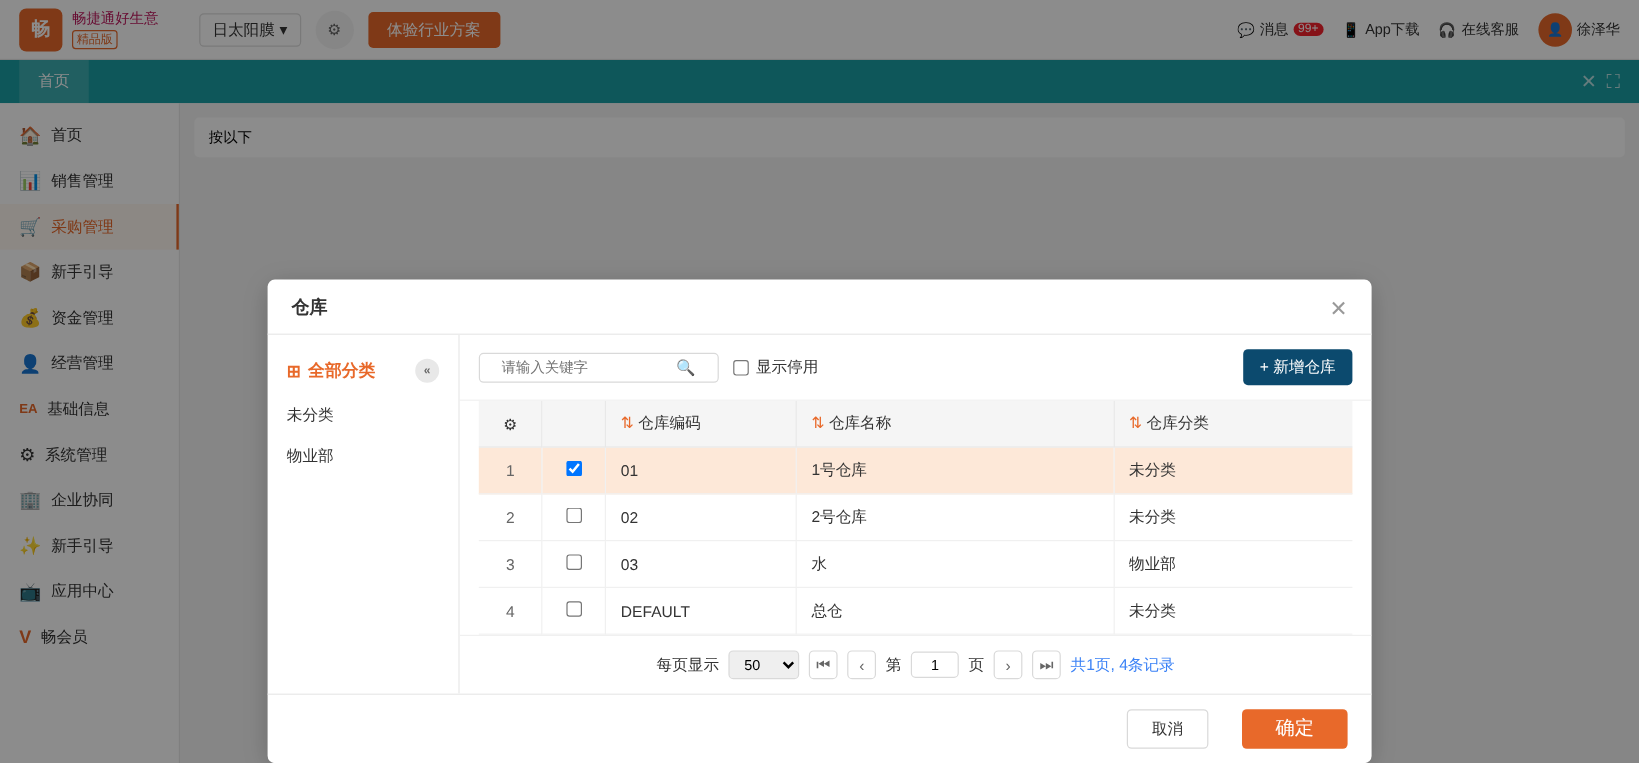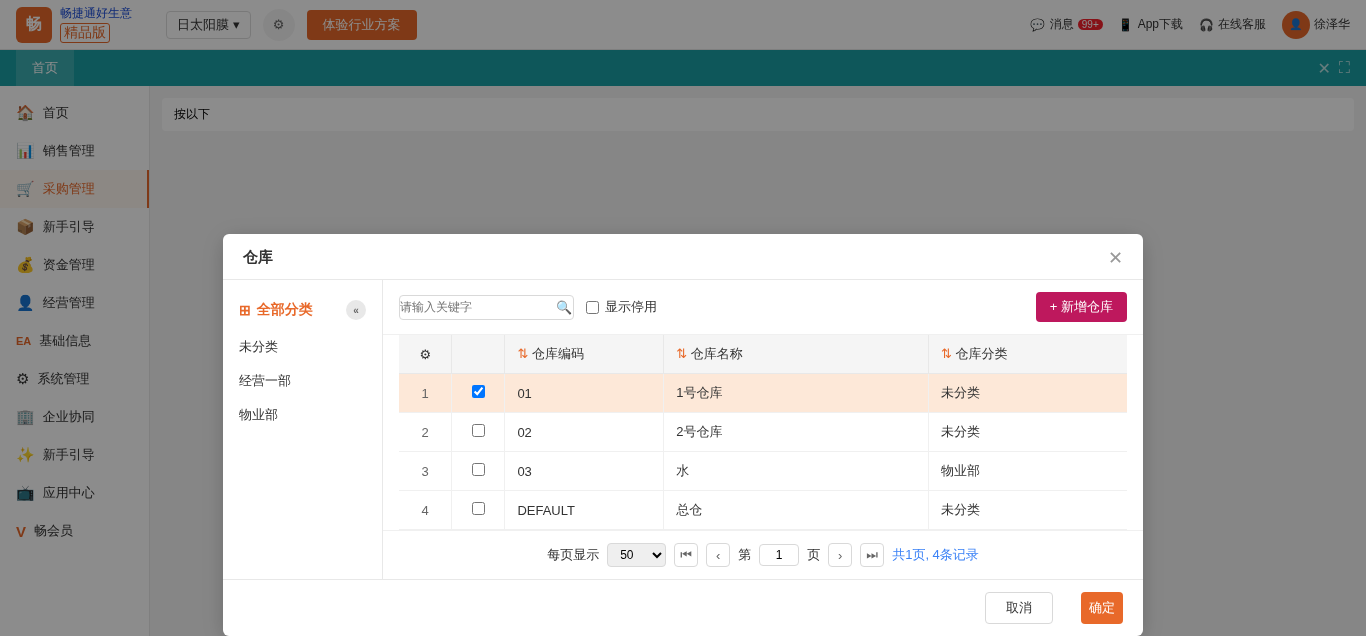--- a/index.html
+++ b/index.html
@@ -22,22 +22,22 @@
       width: 150px;
     }
     .logo-icon {
       width: 36px; height: 36px;
       background: #e8692a;
       border-radius: 6px;
       display: flex; align-items: center; justify-content: center;
       color: white; font-weight: bold; font-size: 16px;
       margin-right: 8px;
     }
-    .logo-text { font-size: 12px; color: #1d4ed8; line-height: 1.3; }
-    .logo-badge { font-size: 14px; color: #e8692a; border: 1px solid #e8692a; border-radius: 3px; padding: 0 3px; margin-top: 2px; display: inline-block; }
+    .logo-text { font-size: 12px; color: #be185d; line-height: 1.3; }
+    .logo-badge { font-size: 10px; color: #e8692a; border: 1px solid #e8692a; border-radius: 3px; padding: 0 3px; margin-top: 2px; display: inline-block; }
     .header-middle {
       flex: 1;
       display: flex;
       align-items: center;
       gap: 12px;
     }
     .store-selector {
       display: flex; align-items: center; gap: 4px;
       border: 1px solid #ddd; border-radius: 4px;
       padding: 4px 10px; cursor: pointer; color: #333; font-size: 13px;
@@ -159,28 +159,28 @@
       cursor: pointer; font-size: 10px; color: #666; margin-left: auto;
     }
 
     
     .modal-main { flex: 1; display: flex; flex-direction: column; overflow: hidden; }
     .modal-toolbar {
       display: flex; align-items: center; padding: 12px 16px; gap: 12px; border-bottom: 1px solid #f0f0f0;
     }
     .search-input-wrap {
       display: flex; align-items: center; border: 1px solid #d9d9d9; border-radius: 4px;
-      padding: 4px 0; width: 175px;
+      padding: 4px 18px; width: 200px;
     }
     .search-input-wrap input {
       border: none; outline: none; font-size: 12px; width: 100%; color: #999;
     }
     .checkbox-label { display: flex; align-items: center; gap: 6px; font-size: 13px; color: #333; cursor: pointer; }
     .add-warehouse-btn {
-      margin-left: auto; background: #be185d; color: white; border: none;
+      margin-left: auto; background: #0c4a6e; color: white; border: none;
       padding: 6px 14px; border-radius: 4px; cursor: pointer; font-size: 13px; white-space: nowrap;
     }
 
     
     .table-wrap { flex: 1; overflow: auto; padding: 0 16px; }
     table { width: 100%; border-collapse: collapse; }
     thead tr { background: #f5f5f5; }
     th {
       padding: 10px 12px; text-align: left; font-size: 13px; font-weight: normal;
       color: #333; border-bottom: 1px solid #e8e8e8; border-right: 1px solid #e8e8e8;
@@ -219,22 +219,22 @@
     
     .modal-footer {
       display: flex; justify-content: flex-end; gap: 28px;
       padding: 12px 20px; border-top: 1px solid #e8e8e8;
     }
     .btn-cancel {
       padding: 6px 20px; border: 1px solid #d9d9d9; border-radius: 4px;
       background: white; cursor: pointer; font-size: 13px; color: #333;
     }
     .btn-confirm {
-      padding: 6px 8px; background: #e8692a; color: white; border: none;
-      border-radius: 4px; cursor: pointer; font-size: 13px;
+      padding: 6px 28px; background: #e8692a; color: white; border: none;
+      border-radius: 4px; cursor: pointer; font-size: 16px;
     }
     .checkbox-cell { text-align: center; }
     .row-num { text-align: center; color: #666; }
   </style>
 </head>
 <body>
 
 <div class="top-header">
   <div class="logo-area">
     <div class="logo-icon">畅</div>
@@ -353,23 +353,20 @@
     <div class="modal-body">
 
       <div class="modal-sidebar">
         <div class="ms-header">
           <span style="color:#e8692a;">⊞</span>
           <span>全部分类</span>
           <div class="collapse-btn">«</div>
         </div>
         <div class="ms-item">
           <span>未分类</span>
-        </div>
-        <div class="ms-item">
-          <span>经营一部</span>
         </div>
         <div class="ms-item">
           <span>物业部</span>
         </div>
       </div>
 
       <div class="modal-main">
 
         <div class="modal-toolbar">
           <div class="search-input-wrap">

